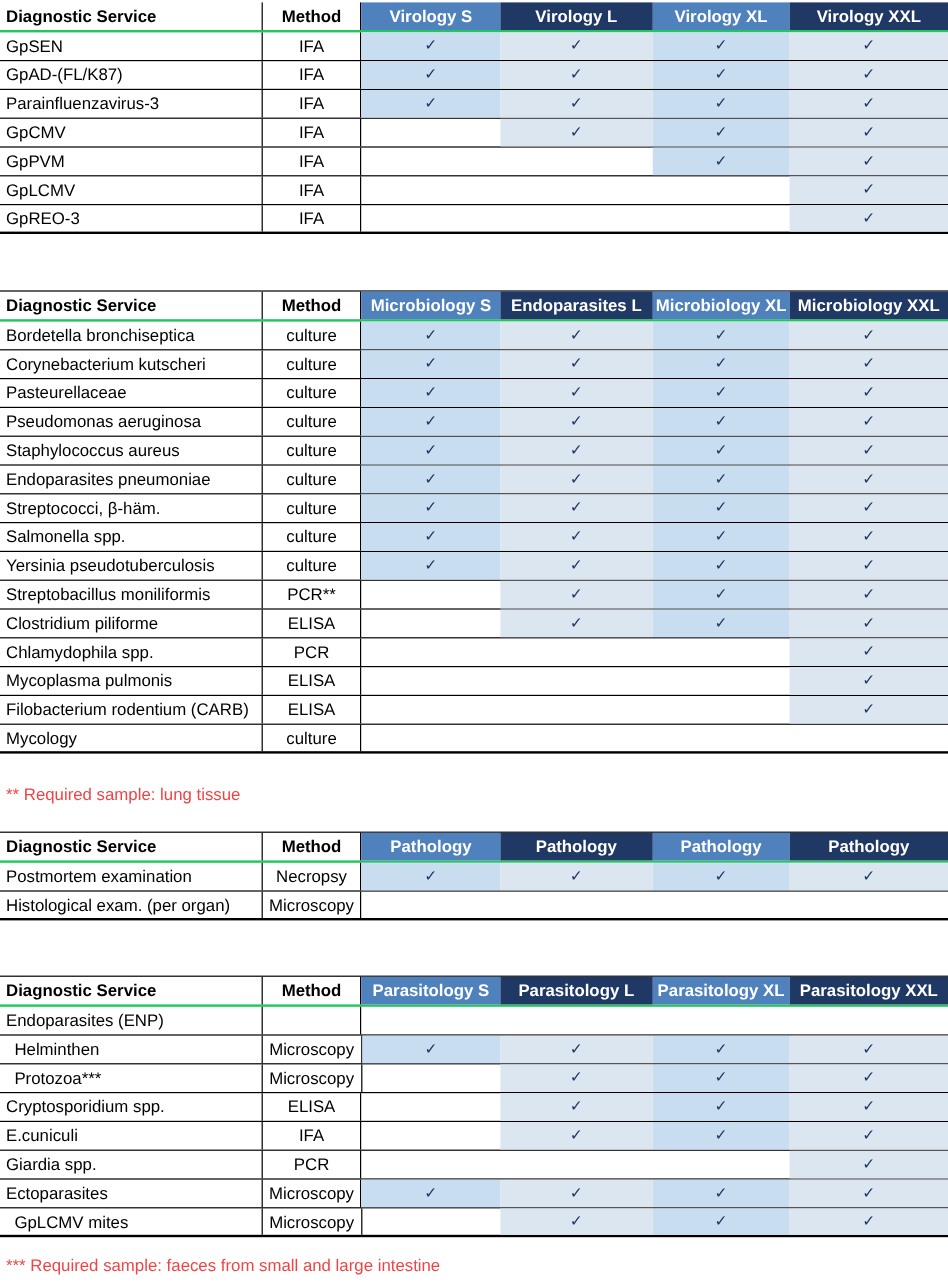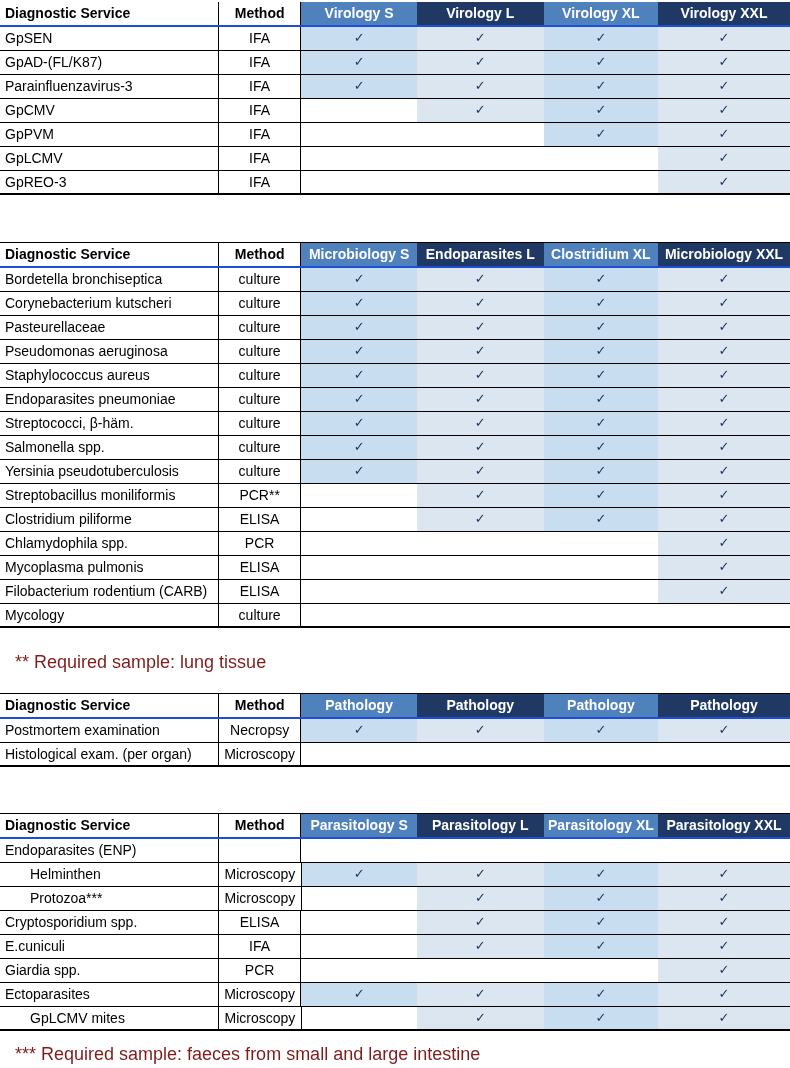--- a/index.html
+++ b/index.html
@@ -7,45 +7,45 @@
     position:relative;
     width:790px;height:1068px;
     background:#ffffff;
     font-family:"Liberation Sans", sans-serif;
     color:#000;
     overflow:hidden;
   }
   .tbl{position:absolute;left:0;width:790px;background:#fff;}
   .tbl.topline{border-top:1px solid #000;}
   .row{display:flex;height:24px;border-bottom:1px solid #000;box-sizing:border-box;}
-  .row.header{height:25px;border-bottom:2px solid #1d4ed8;font-weight:bold;justify-content:center;}
+  .row.header{height:25px;border-bottom:2px solid #22c55e;font-weight:bold;justify-content:center;}
   .tbl .row:last-child{border-bottom:2px solid #000;}
   .cell{
     box-sizing:border-box;height:100%;
     font-size:14px;line-height:22px;
     white-space:nowrap;overflow:hidden;
   }
   .row.header .cell{line-height:23px;}
   .c0{width:222px;border-right:1px solid #000;text-align:left;padding-left:5px;}
-  .c0.ind1{padding-left:30px;}
+  .c0.ind1{padding-left:12px;}
   .c0.ind2{}
   .c1{width:84px;border-right:1px solid #000;text-align:center;}
   .svc{text-align:center;}
   .row .cell:nth-child(3){width:117px;}
   .row .cell:nth-child(4){width:129px;}
   .row .cell:nth-child(5){width:116px;}
   .row .cell:nth-child(6){width:134px;}
   .hsvc.blue{background:#4F81BD;color:#ffffff;}
   .hsvc.navy{background:#1F3864;color:#ffffff;}
   .svc.bl{background:#C9DDF0;}
   .svc.lt{background:#DCE6F1;}
   .check{color:#1F3864;font-size:13px;}
   .note{
-    position:absolute;left:15px;height:20px;line-height:20px;
-    font-size:18px;color:#7f1d1d;white-space:nowrap;
+    position:absolute;left:5px;height:20px;line-height:20px;
+    font-size:14px;color:#ef4444;white-space:nowrap;
   }
 </style>
 </head>
 <body>
 
 <div class="page">
   <section class="tbl" id="tbl-0" style="top:2px">
       <div class="row header">
         <div class="cell c0">Diagnostic Service</div>
         <div class="cell c1">Method</div>
@@ -148,21 +148,21 @@
           <div class="check">✓</div>
         </div>
       </div>
     </section>
   <section class="tbl topline" id="tbl-1" style="top:242px">
       <div class="row header">
         <div class="cell c0">Diagnostic Service</div>
         <div class="cell c1">Method</div>
         <div class="cell svc hsvc blue">Microbiology S</div>
         <div class="cell svc hsvc navy">Endoparasites L</div>
-        <div class="cell svc hsvc blue">Clostridium XL</div>
+        <div class="cell svc hsvc blue">Microbiology XL</div>
         <div class="cell svc hsvc navy">Microbiology XXL</div>
       </div>
       <div class="row">
         <div class="cell c0">Bordetella bronchiseptica</div>
         <div class="cell c1">culture</div>
         <div class="cell svc bl">
           <div class="check">✓</div>
         </div>
         <div class="cell svc lt">
           <div class="check">✓</div>

